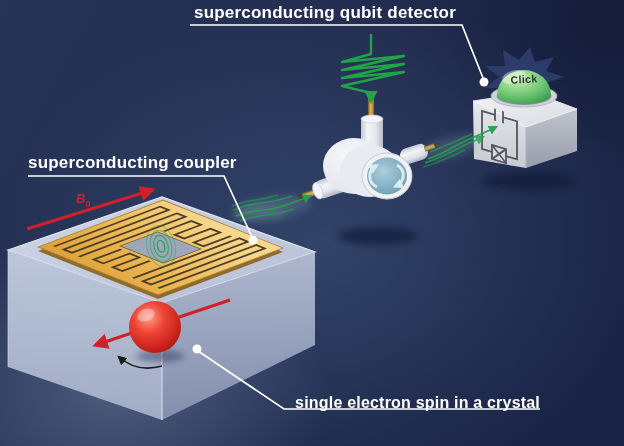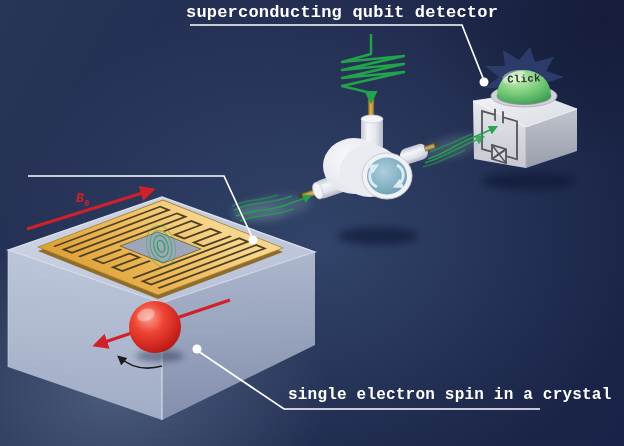--- a/index.html
+++ b/index.html
@@ -1,32 +1,32 @@
 <!DOCTYPE html>
 <html style="--background-dark: #1b2547; --background-mid: #2c4165; --background-glow: #55709a; --label-text: #ffffff; --leader-line: #ffffff; --arrow-red: #d0202a; --signal-green: #22a24b; --gold-plate: #e2a93f; --gold-plate-light: #f4d287; --meander-line: #4c3f22; --crystal-top: #d2d9e9; --crystal-left: #bcc6da; --crystal-right: #97a2c0; --electron-red: #d42020; --circulator-body: #edeff3; --circulator-face: #7fa9bd; --circulator-face-arrows: #d9ecf1; --connector-gold: #b8903e; --detector-cube-front: #d7d9df; --detector-cube-right: #b3b7c1; --detector-cube-top: #eef0f3; --dome-green: #66c06a; --starburst-blue: #2e3d6d; --circuit-line: #54555d; --click-text: #2b342b;"><head>
 <meta charset="utf-8">
 <style>
   html,body{margin:0;padding:0;background:#10182e;}
   .stage{
     position:relative;width:624px;height:446px;overflow:hidden;
-    font-family:Liberation Mono, monospace;
+    font-family:Liberation Sans, sans-serif;
     background:
       radial-gradient(260px 200px at 96% 4%, rgba(10,14,34,.38), rgba(10,14,34,0) 70%),
       radial-gradient(300px 230px at 18% 88%, rgba(110,132,162,.52), rgba(110,132,162,0) 72%),
       radial-gradient(430px 340px at 52% 55%, rgba(72,100,140,.45), rgba(72,100,140,0) 75%),
       linear-gradient(118deg,#273557 0%,#222c50 40%,#1b2547 75%,#192347 100%);
   }
   svg{position:absolute;left:0;top:0;}
   .lbl{
     position:absolute;color:var(--label-text,#ffffff);
     font-weight:600;letter-spacing:.2px;white-space:nowrap;
   }
   #label-detector{left:186px;top:3px;width:278px;text-align:center;font-size:17px;}
   #label-coupler{left:28px;top:153px;font-size:17px;}
-  #label-spin{left:288px;top:386px;width:252px;text-align:left;font-size:16px;}
+  #label-spin{left:288px;top:394px;width:252px;text-align:right;font-size:16px;}
   #label-b0{left:76px;top:191px;color:var(--arrow-red,#d0202a);font-style:italic;font-weight:700;font-size:13px;text-align:right;}
   #label-b0 sub{font-size:9px;font-style:normal;}
   #label-click{left:498px;top:73px;width:52px;text-align:center;font-size:10.5px;font-weight:700;
     color:var(--click-text,#2b342b);letter-spacing:.4px;transform:rotate(-3deg);}
   .stroke-white{stroke:var(--leader-line,#ffffff);}
   .fill-white{fill:var(--leader-line,#ffffff);}
   .stroke-red{stroke:var(--arrow-red,#d0202a);}
   .stroke-green{stroke:var(--signal-green,#22a24b);}
   .stroke-circuit{stroke:var(--circuit-line,#54555d);}
 </style>
@@ -252,16 +252,17 @@
     <polyline points="190,25 462,25 483,78"></polyline>
     <polyline points="28,176 224,176 252,237"></polyline>
     <polyline points="540,409 284,409 198,351"></polyline>
   </g>
   <circle cx="484" cy="82" r="4.5" class="fill-white" fill="#ffffff"></circle>
   <circle cx="253" cy="240" r="4.5" class="fill-white" fill="#ffffff"></circle>
   <circle cx="197" cy="349" r="4.5" class="fill-white" fill="#ffffff"></circle>
 </svg>
 
 <div class="lbl" id="label-detector">superconducting qubit detector</div>
+<div class="lbl" id="label-coupler">superconducting coupler</div>
 <div class="lbl" id="label-spin">single electron spin in a crystal</div>
 <div class="lbl" id="label-b0"><span>B</span><sub>0</sub></div>
 <div class="lbl" id="label-click">Click</div>
 </div>
 
 </body></html>

